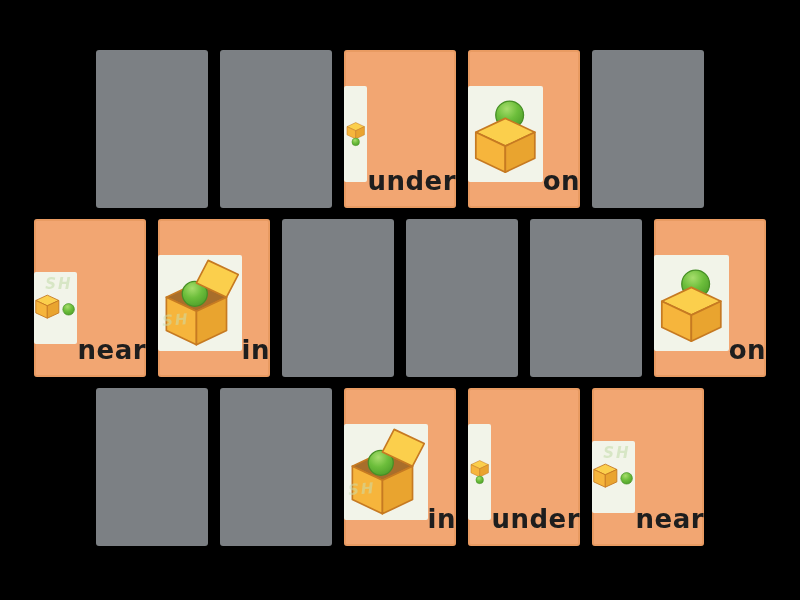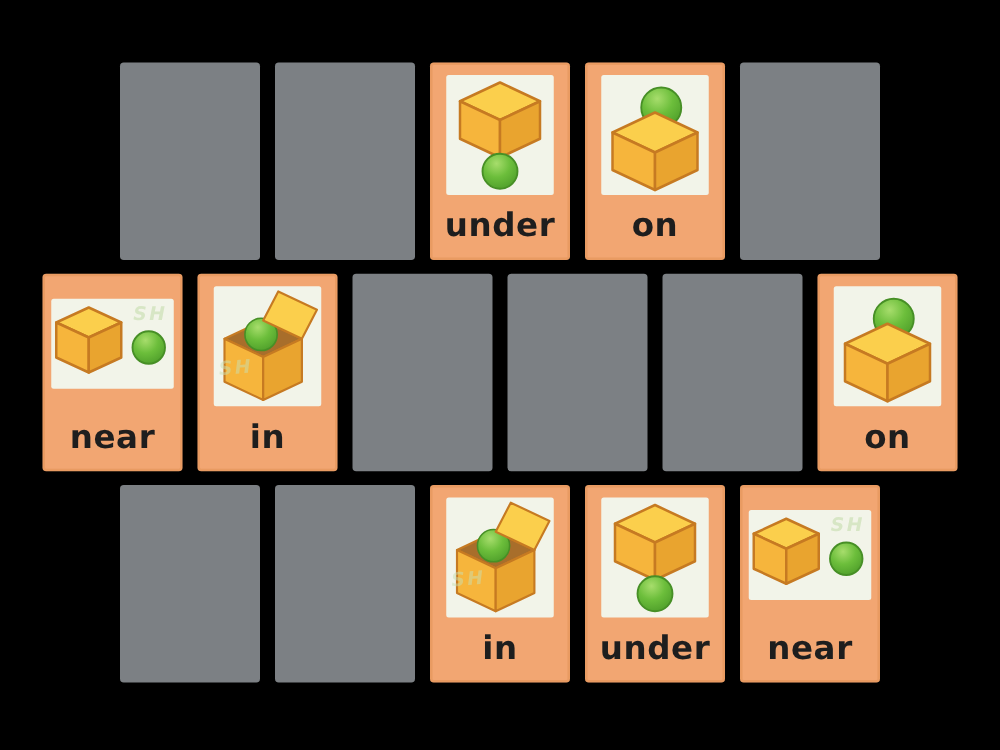--- a/index.html
+++ b/index.html
@@ -26,21 +26,21 @@
     width: 112px; height: 158px;
     border-radius: 3px;
     box-sizing: border-box;
     flex: 0 0 auto;
   }
   .card.hidden { background: #7C8084; }
   .card.face {
     background: #F2A672;
     box-shadow: inset 0 0 0 2px rgba(206,122,52,0.25);
     display: flex;
-    flex-direction: column;
+    flex-direction: row;
     align-items: center;
   }
   .img-area {
     position: relative;
     margin-top: 10px;
     width: 86px; height: 96px;
     background: #F2F4E9;
     border-radius: 2px;
     display: flex;
     align-items: center;

